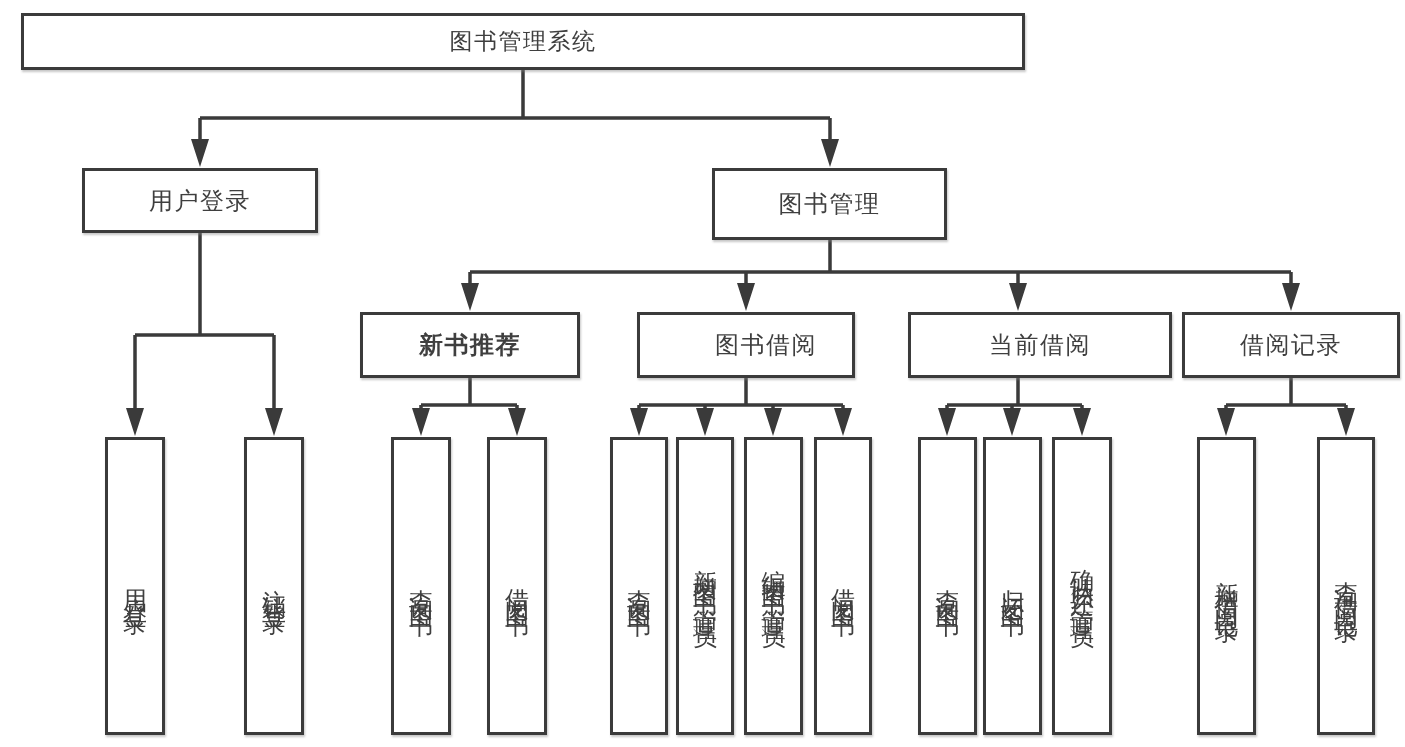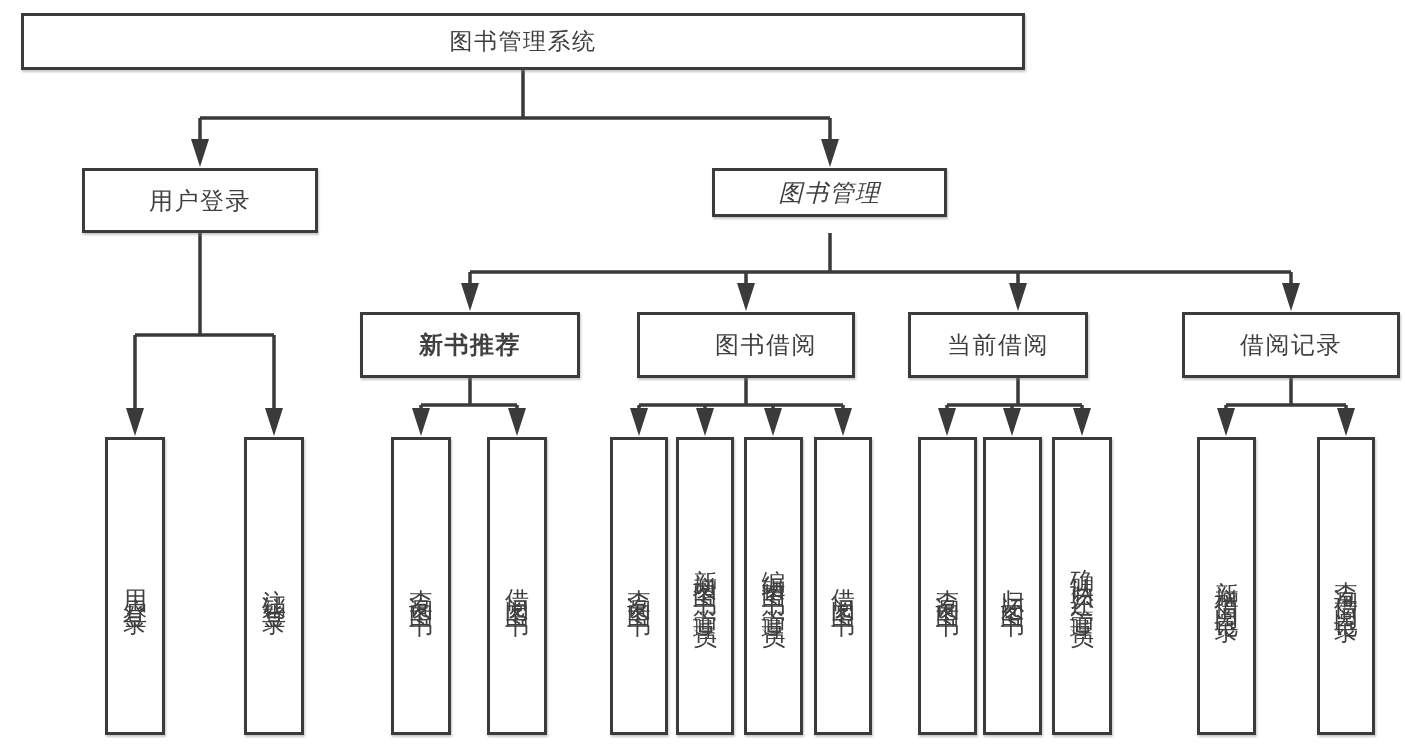--- a/index.html
+++ b/index.html
@@ -49,31 +49,31 @@
       M1217 408h18l-9 28z M1337 408h18l-9 28z"></path>
   </svg>
 
   <div class="node root" style="left:21px;top:13px;width:1004px;height:57px;">
     <span>图书管理系统</span>
   </div>
 
   <div class="node" style="left:82px;top:168px;width:236px;height:65px;">
     <span>用户登录</span>
   </div>
-  <div class="node" style="left:712px;top:168px;width:235px;height:49px;font-style:italic;">
+  <div class="node" style="left:712px;top:168px;width:235px;height:72px;">
     <span>图书管理</span>
   </div>
 
   <div class="node" style="left:360px;top:312px;width:220px;height:66px;font-weight:bold;">
     <span>新书推荐</span>
   </div>
   <div class="node" style="left:637px;top:312px;width:218px;height:66px;padding-left:40px;">
     <span>图书借阅</span>
   </div>
-  <div class="node" style="left:908px;top:312px;width:180px;height:66px;">
+  <div class="node" style="left:908px;top:312px;width:264px;height:66px;">
     <span>当前借阅</span>
   </div>
   <div class="node" style="left:1182px;top:312px;width:218px;height:66px;">
     <span>借阅记录</span>
   </div>
 
   <div class="node leaf" style="left:105px;top:437px;width:60px;height:298px;">
     <span>用户登录</span>
   </div>
   <div class="node leaf" style="left:244px;top:437px;width:60px;height:298px;">

